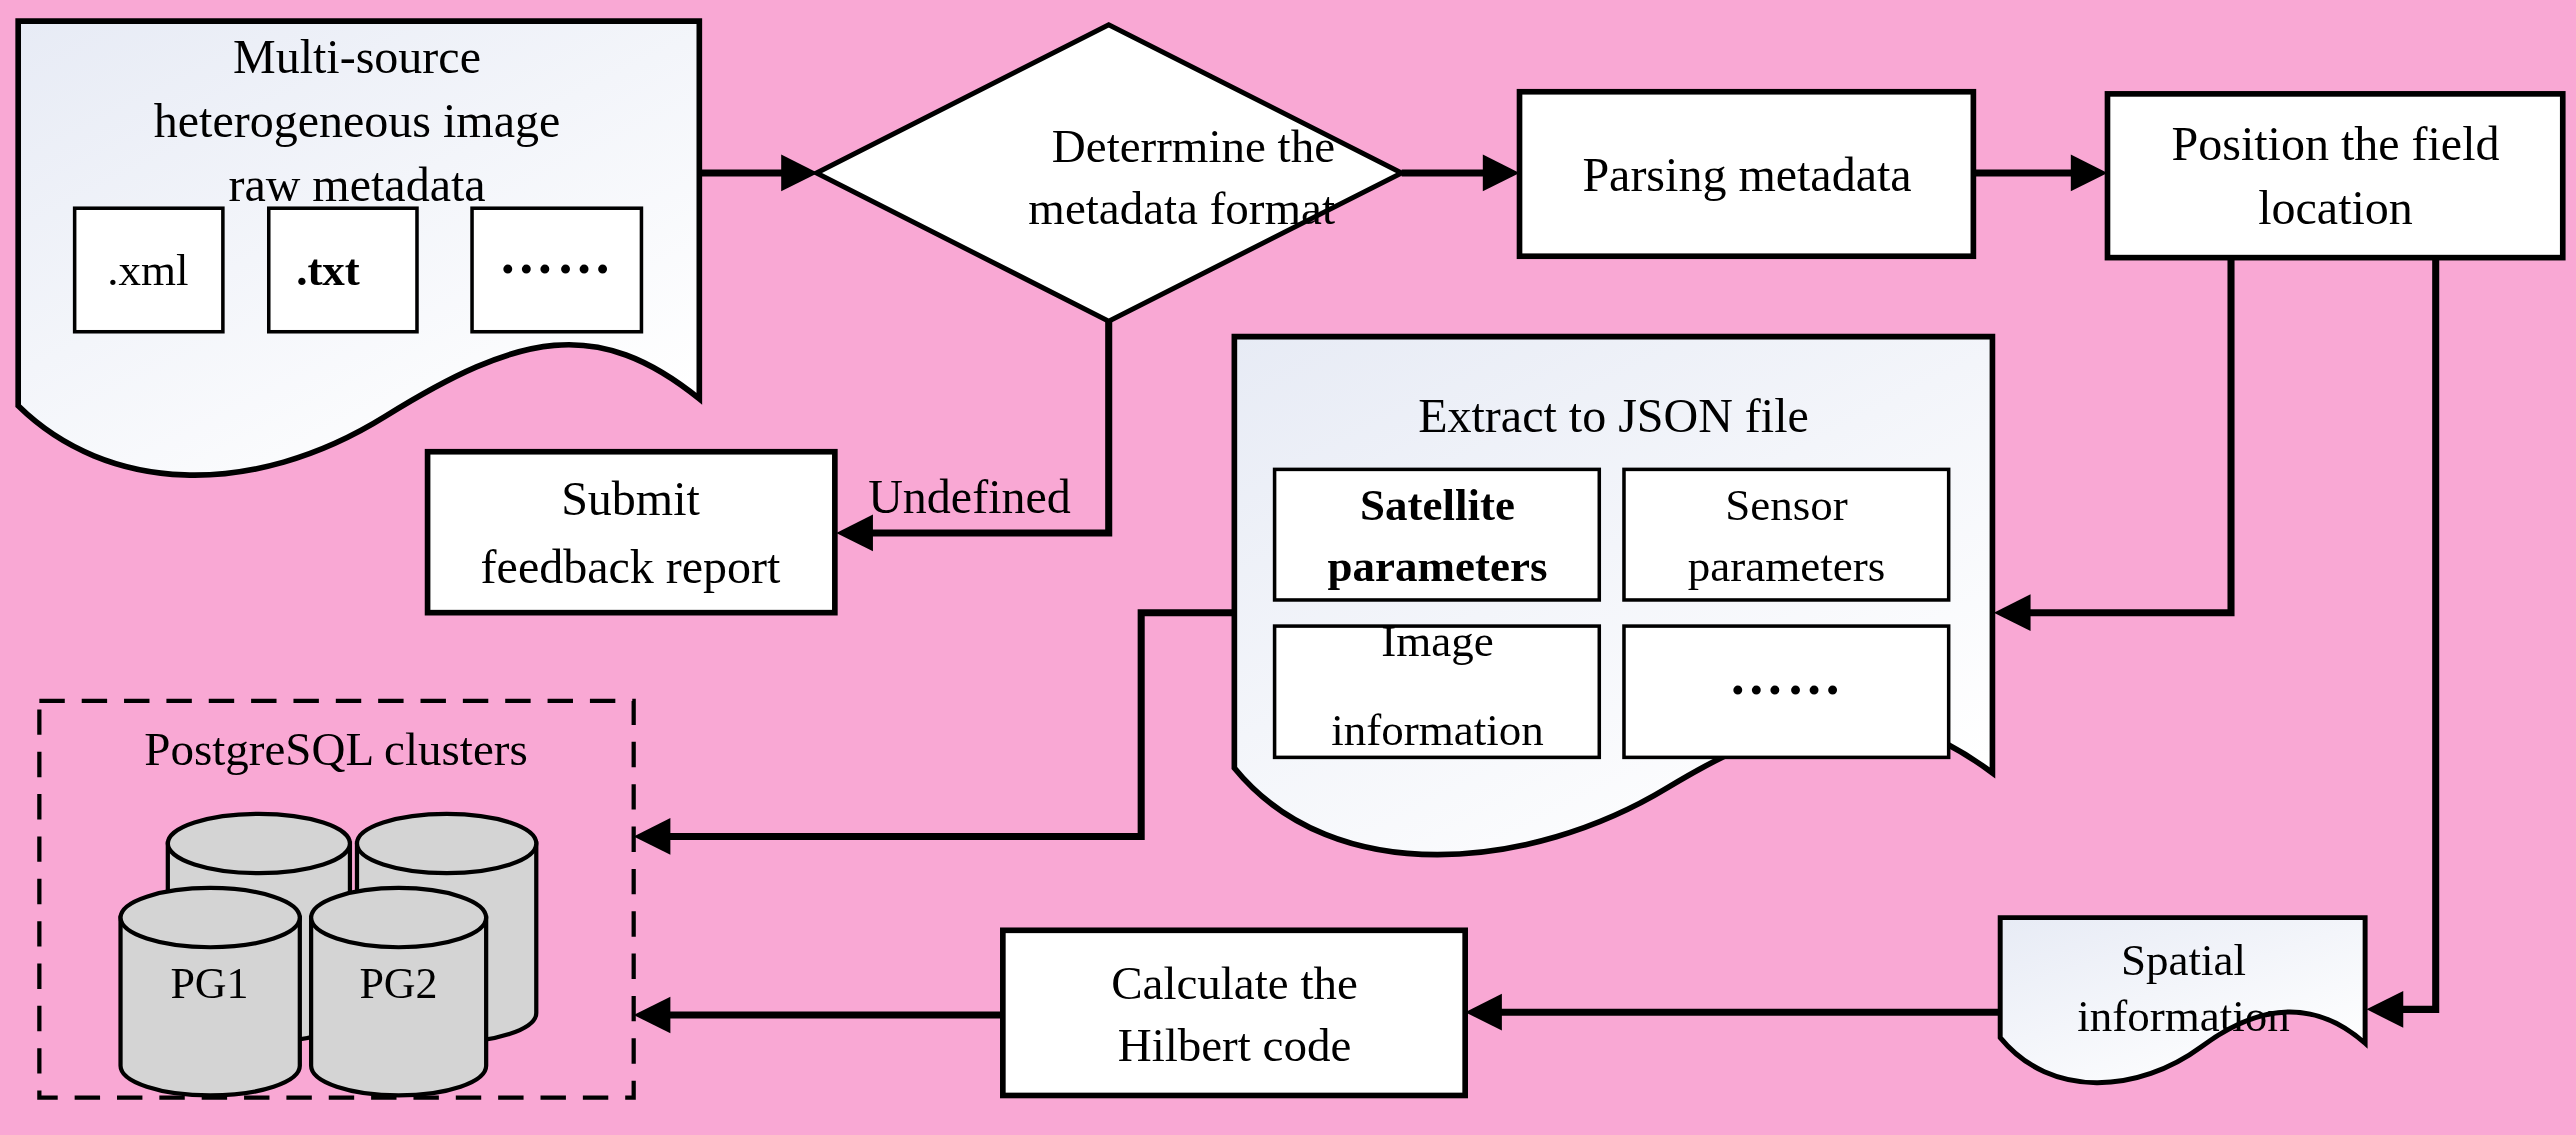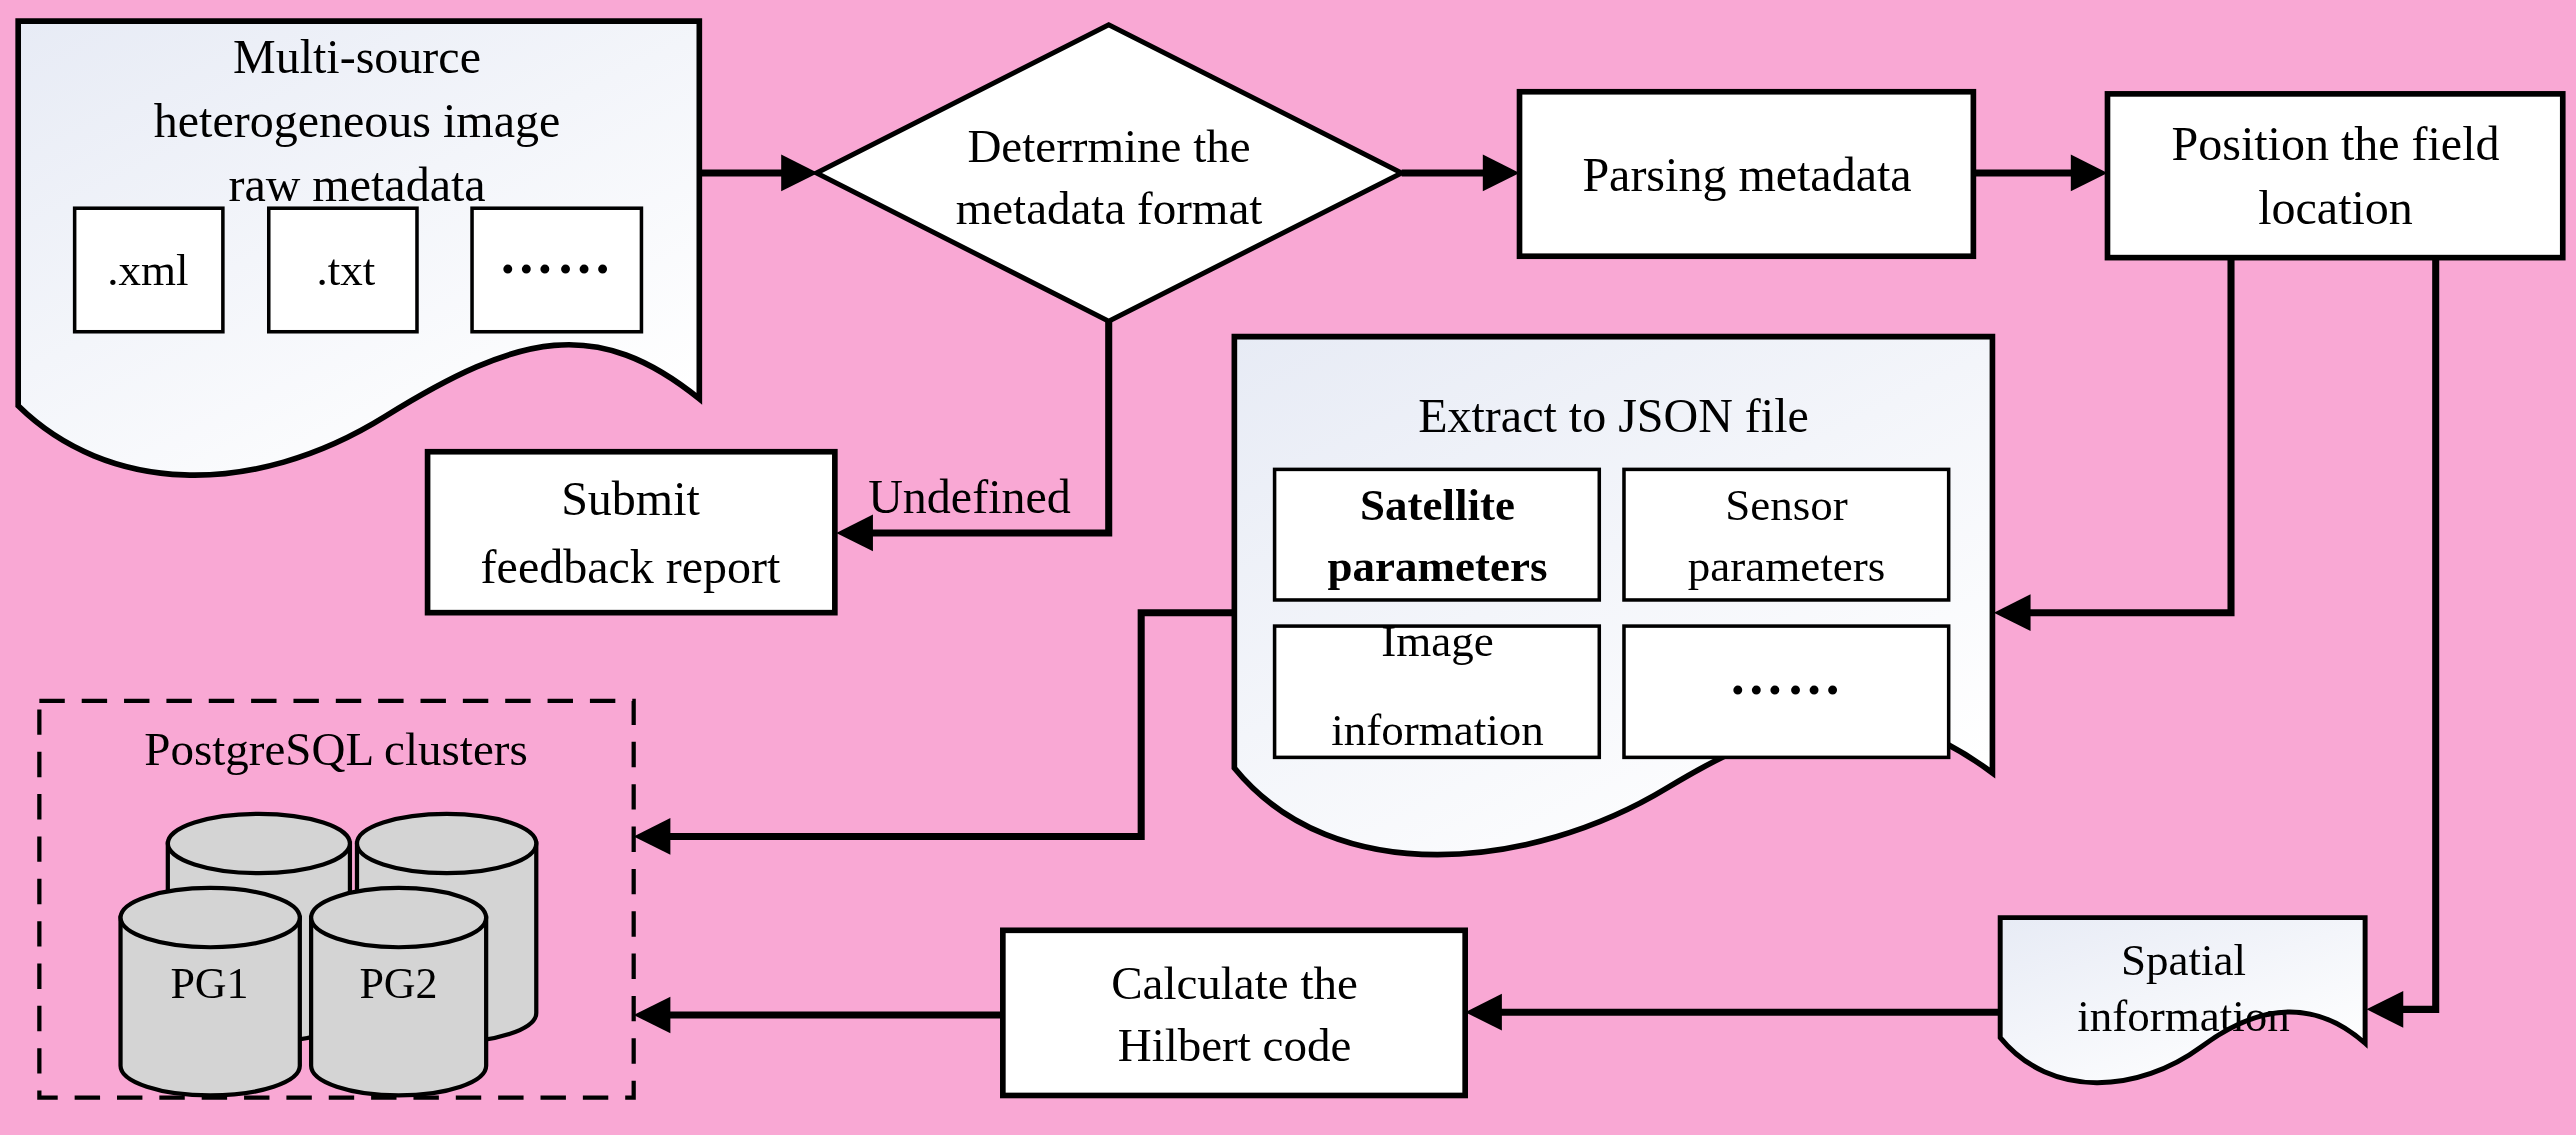--- a/index.html
+++ b/index.html
@@ -136,28 +136,28 @@
 
   <div class="lbl fs68" style="left:32px; top:25px; width:650px; height:191px;">
     <span>Multi-source</span>
     <span>heterogeneous image</span>
     <span>raw metadata</span>
   </div>
 
   <div class="lbl fs64" style="left:74px; top:208px; width:148px; height:124px;">
     <span>.xml</span>
   </div>
-  <div class="lbl fs64" style="left:282px; top:208px; width:128px; height:124px;">
+  <div class="lbl fs64" style="left:264px; top:208px; width:128px; height:124px;font-weight:bold;">
     <span>.txt</span>
   </div>
   <div class="lbl" style="left:472px; top:208px; width:169px; height:124px;">
     <span class="dots">……</span>
   </div>
 
-  <div class="lbl fs66" style="left:883px; top:113px; width:452px; height:127px;">
+  <div class="lbl fs66" style="left:883px; top:113px; width:452px; height:127px;align-items:flex-end;">
     <span>Deterrmine the</span>
     <span>metadata format</span>
   </div>
 
   <div class="lbl fs68" style="left:1520px; top:92px; width:454px; height:165px;text-align:right;">
     <span>Parsing metadata</span>
   </div>
 
   <div class="lbl fs68" style="left:2108px; top:94px; width:455px; height:164px;">
     <span>Position the field</span>

